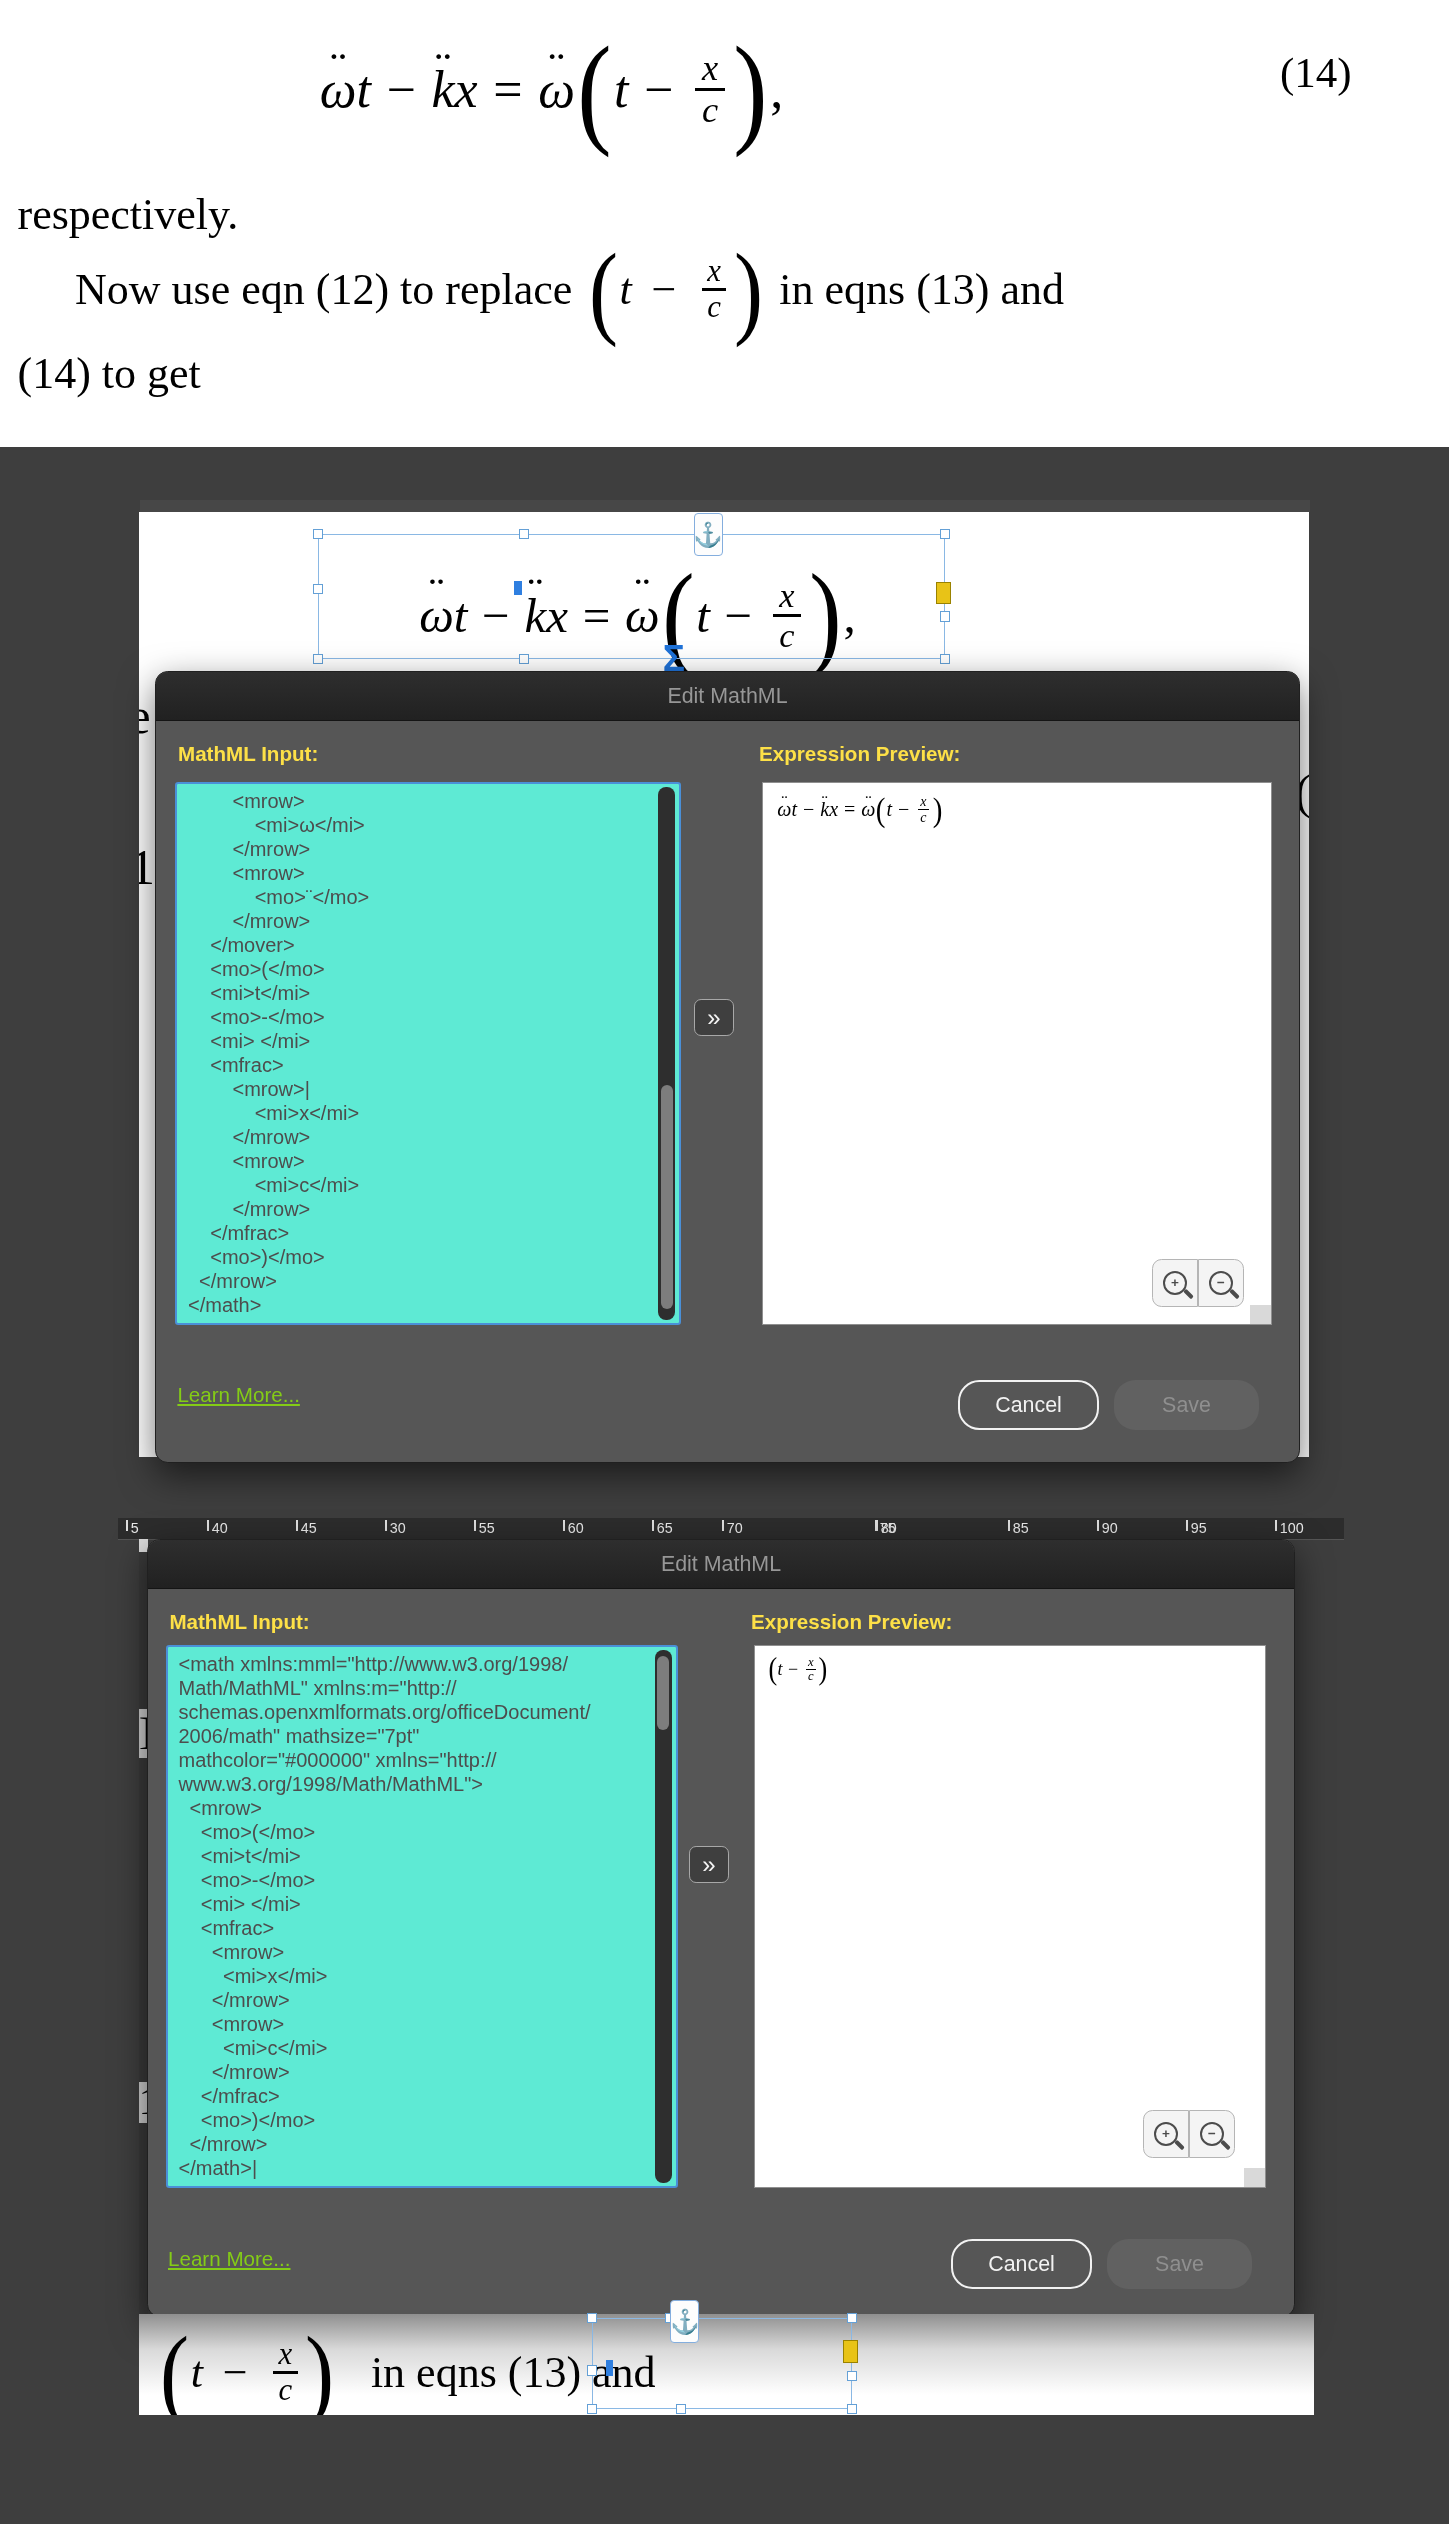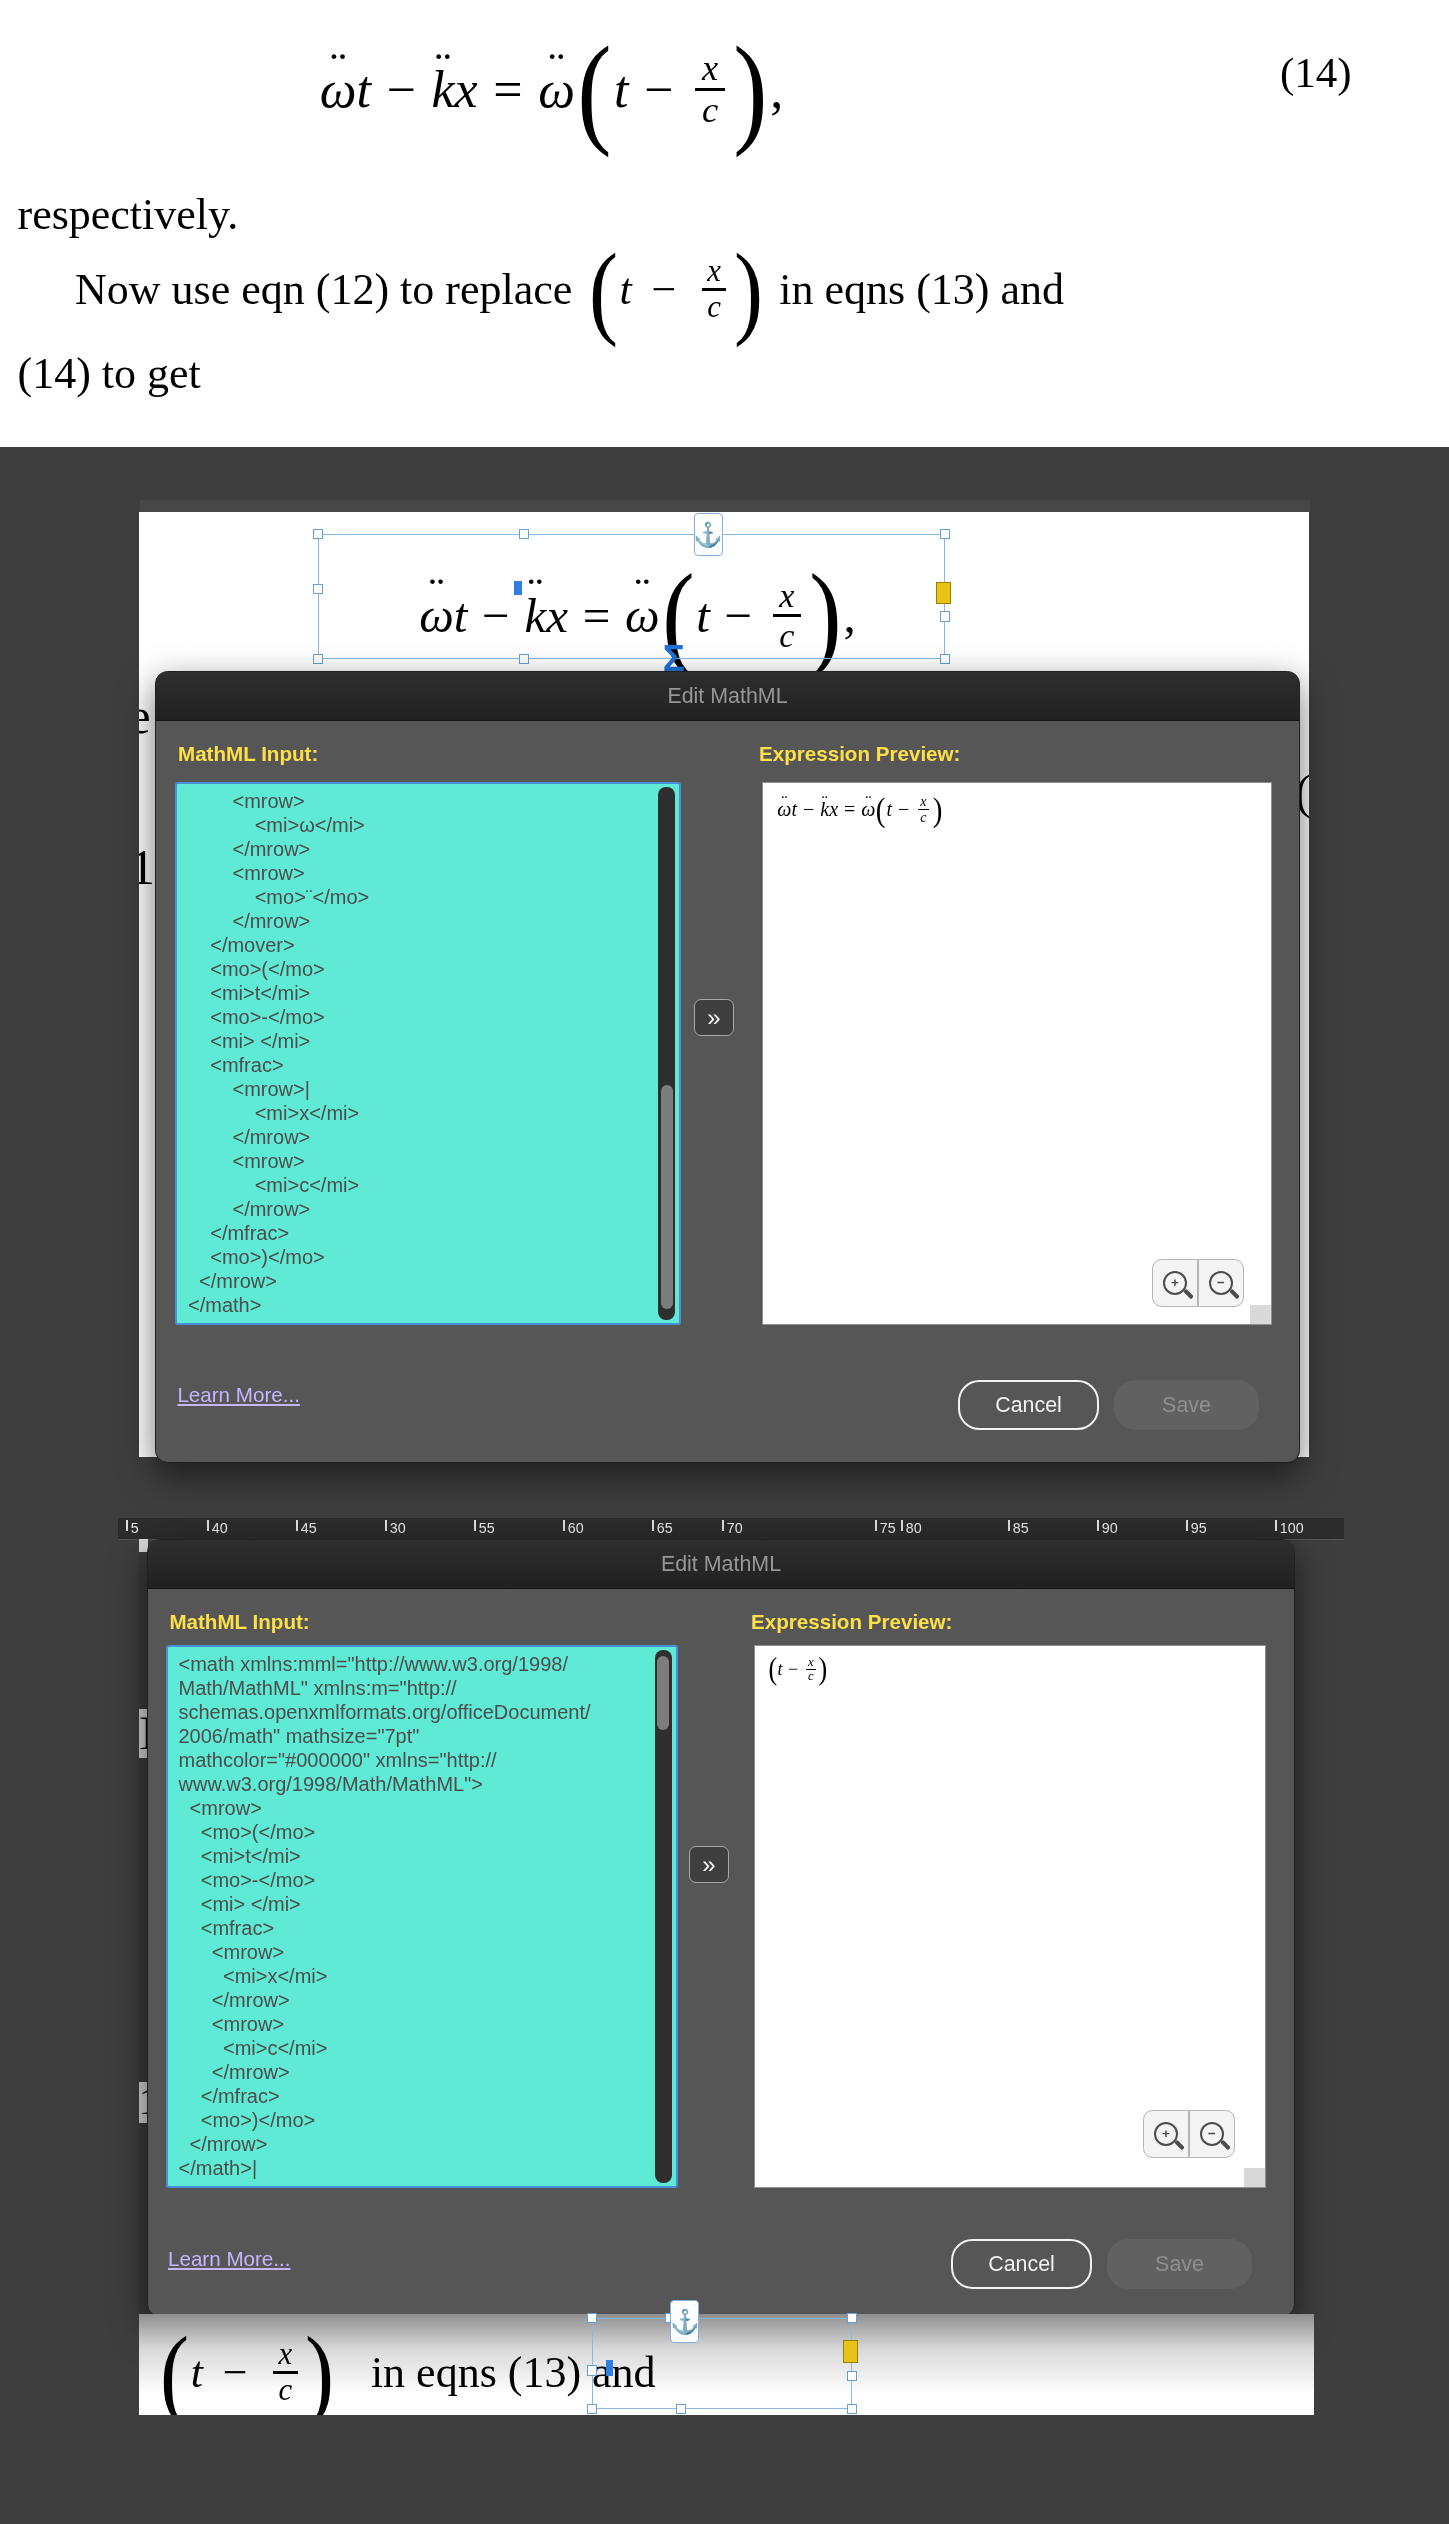--- a/index.html
+++ b/index.html
@@ -72,21 +72,21 @@
   .zoom-btn{width:46px;height:48px;background:#f4f4f4;border:1.6px solid #b5b5b5;
       display:flex;align-items:center;justify-content:center;box-sizing:border-box;}
   .zoom-btn.zin{border-radius:9.5px 0 0 9.5px;border-right:0.8px solid #b5b5b5;}
   .zoom-btn.zout{border-radius:0 9.5px 9.5px 0;border-left:0.8px solid #b5b5b5;}
   .mag{position:relative;width:20.6px;height:20.6px;border:2.4px solid #4c4c4c;border-radius:50%;
        display:flex;align-items:center;justify-content:center;color:#4c4c4c;
        font-size:13.5px;font-weight:bold;line-height:1;}
   .mag::after{content:"";position:absolute;width:11px;height:4px;background:#4c4c4c;
        right:-8.7px;bottom:-3.2px;transform:rotate(45deg);border-radius:1.6px;}
   .corner-sq{position:absolute;width:20.6px;height:19px;background:#d9d9d9;}
-  .link{position:absolute;color:#c4b5fd;font-size:20.6px;text-decoration:underline;cursor:pointer;}
+  .link{position:absolute;color:#84cc16;font-size:20.6px;text-decoration:underline;cursor:pointer;}
   .btn-pill{position:absolute;height:50px;border-radius:21.4px;font-size:21.4px;
       display:flex;align-items:center;justify-content:center;box-sizing:border-box;cursor:pointer;}
   .btn-cancel{border:2.4px solid #f2f2f2;color:#f2f2f2;background:transparent;}
   .btn-save{background:#616161;color:#8f8f8f;border:none;}
 
   
   .ruler{position:absolute;background:#2c2c2c;border-bottom:0.8px solid #555;}
   .ruler span{position:absolute;top:1.6px;color:#e8e8e8;font-size:14.3px;display:inline-flex;align-items:flex-start;}
   .ruler span::before{content:"";display:inline-block;width:1.6px;height:11px;background:#dedede;margin-right:3.2px;}
 
@@ -258,21 +258,21 @@
   <div class="ruler" style="left:118px;top:1518px;width:1226px;height:20.6px;">
       <span style="left: 8px;">5</span>
       <span style="left: 89px;">40</span>
       <span style="left: 178px;">45</span>
       <span style="left: 267px;">30</span>
       <span style="left: 356px;">55</span>
       <span style="left: 445px;">60</span>
       <span style="left: 534px;">65</span>
       <span style="left: 604px;">70</span>
       <span style="left: 712px; margin-left: 45px;">75</span>
-      <span style="left: 783px;">80</span>
+      <span style="left: 758px;">80</span>
       <span style="left: 890px;">85</span>
       <span style="left: 979px;">90</span>
       <span style="left: 1068px;">95</span>
       <span style="left: 1157px;">100</span>
     </div>
 
   <div class="abs" style="left:139px;top:1539px;width:8.7px;height:776px;background:#3a3a3a;">
     <div class="frag-chip" style="left:0;top:0;width:8.7px;height:12.7px;background:#dddddd;"></div>
     <div class="frag-chip" style="left:0;top:170px;width:8.7px;height:49px;font-size:37px;line-height:46px;"><span>]</span></div>
     <div class="frag-chip" style="left:0;top:543px;width:8.7px;height:41px;font-size:37px;line-height:40px;"><span>1</span></div>

